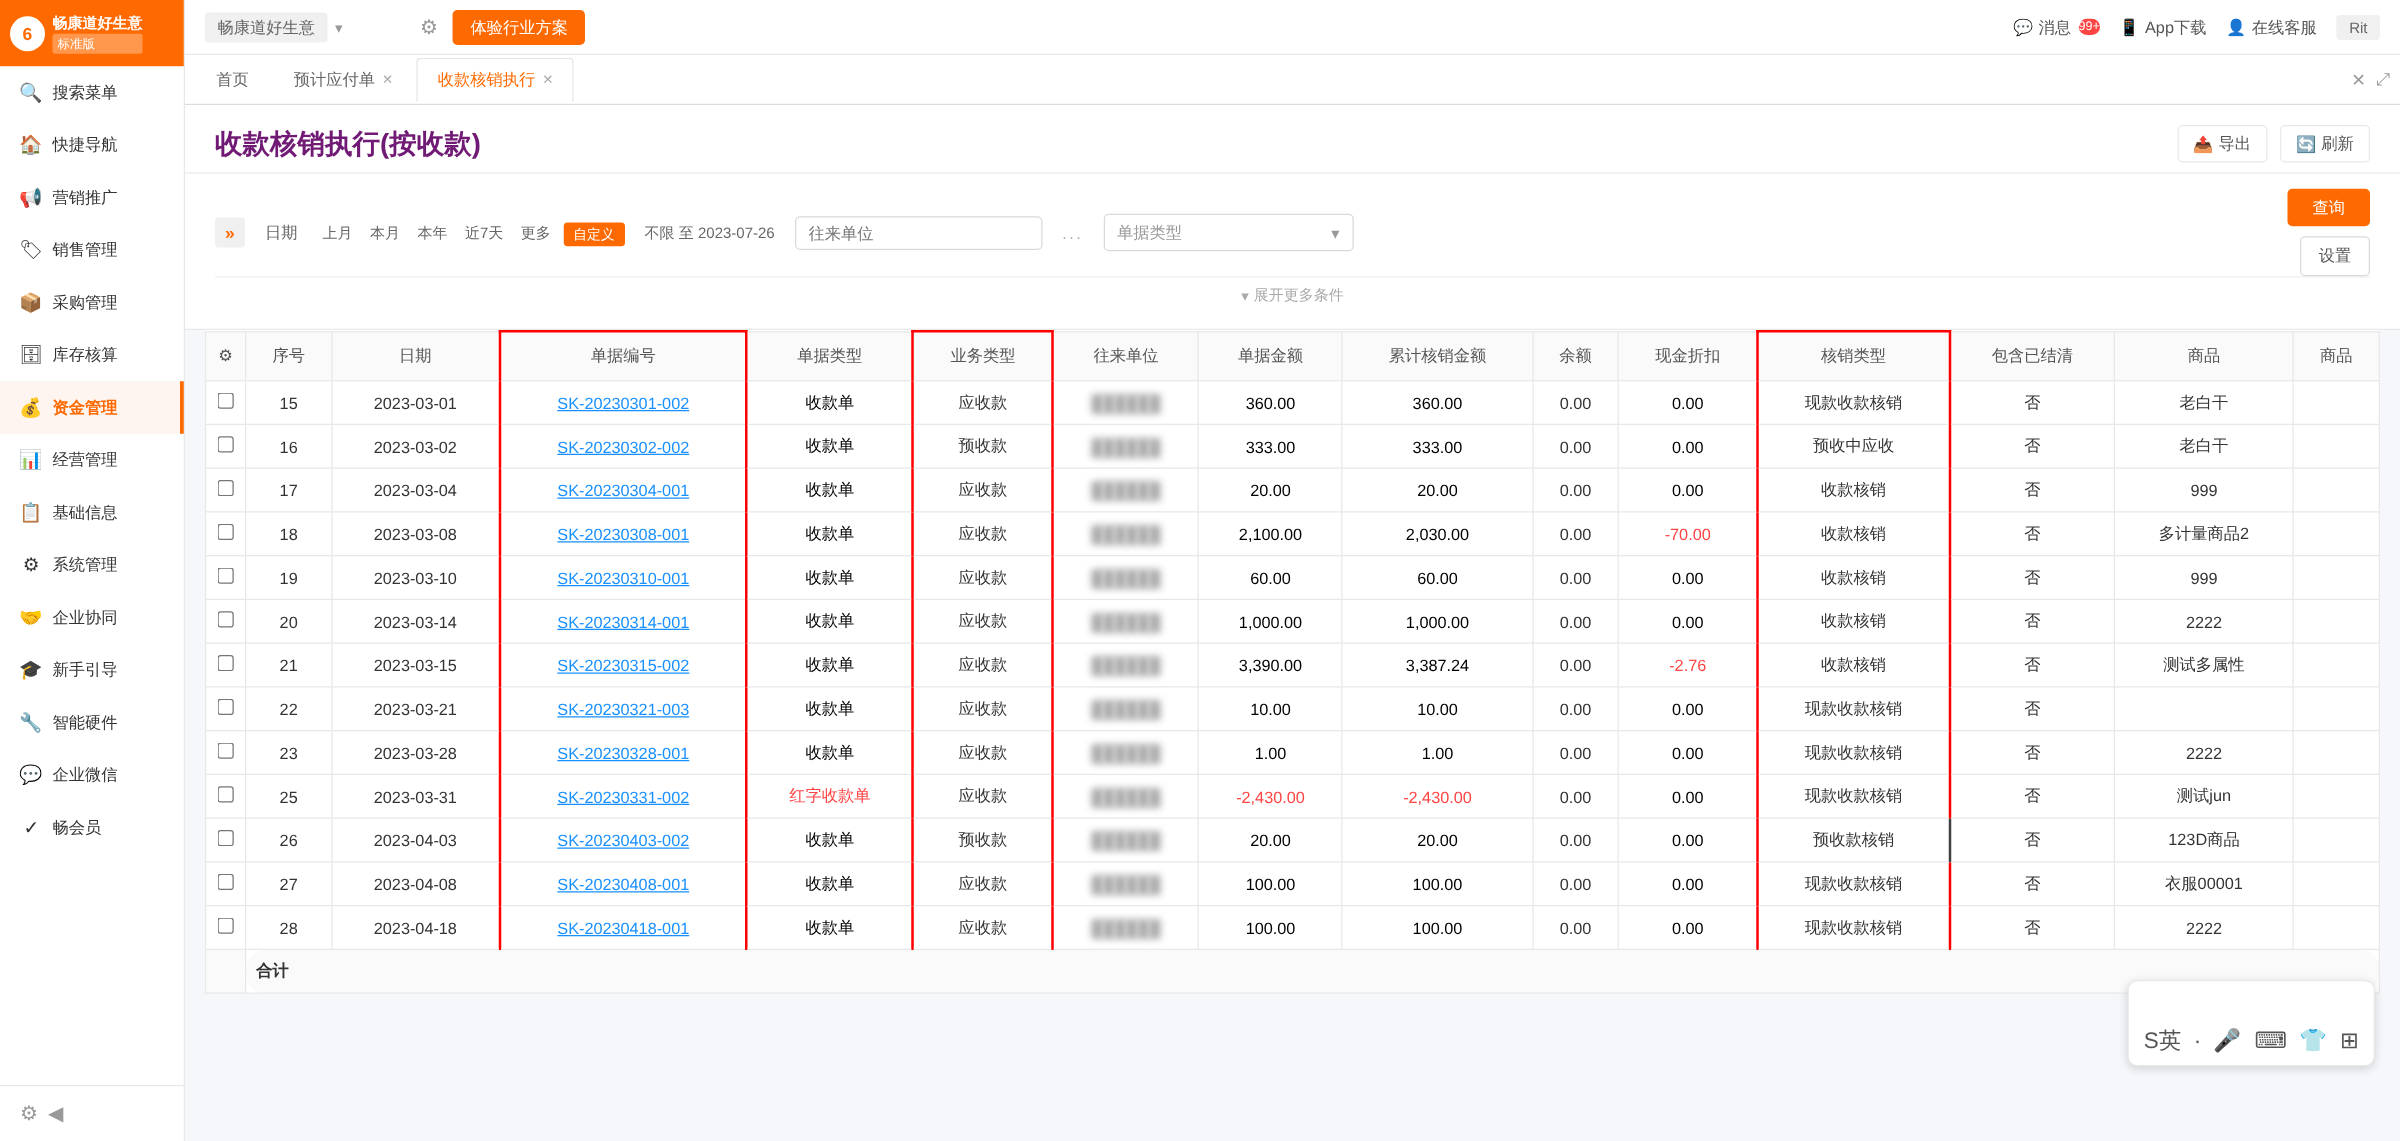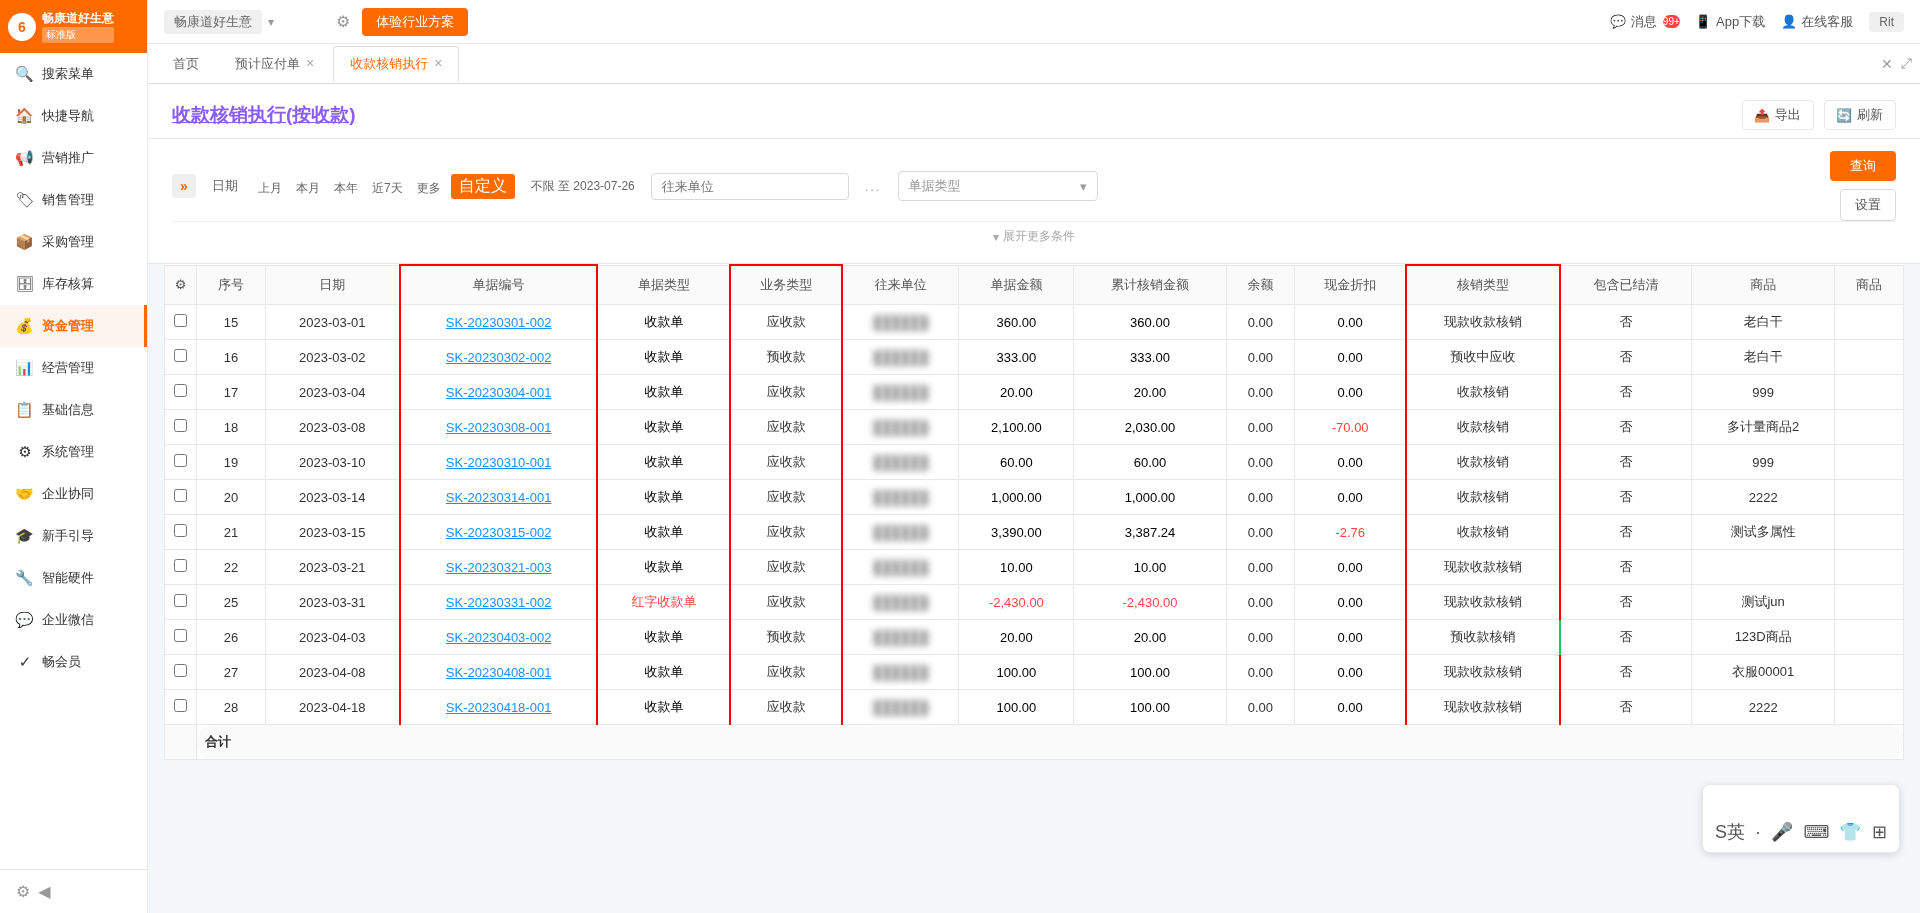--- a/index.html
+++ b/index.html
@@ -38,33 +38,33 @@
     .tab.active { background: #fff; border: 1px solid #ddd; border-bottom-color: #fff; color: #ff6a00; font-weight: 500; }
     .tab-close { color: #aaa; font-size: 14px; cursor: pointer; }
     .tab-home { padding: 8px 16px; color: #666; font-size: 13px; cursor: pointer; }
     .tabbar-end { margin-left: auto; display: flex; gap: 8px; align-items: center; color: #999; font-size: 16px; cursor: pointer; }
 
     
     .content { flex: 1; overflow: hidden; display: flex; flex-direction: column; background: #f5f7fa; padding: 0; }
 
     
     .page-header { background: #fff; padding: 16px 24px 8px; border-bottom: 1px solid #e8e8e8; display: flex; align-items: center; justify-content: space-between; }
-    .page-title { font-size: 19px; font-weight: bold; color: #8b5cf6; text-decoration: underline; }
+    .page-title { font-size: 22px; font-weight: bold; color: #701a75; }
     .page-actions { display: flex; gap: 10px; }
     .btn-export { display: flex; align-items: center; gap: 4px; border: 1px solid #e8e8e8; background: #fff; padding: 5px 12px; border-radius: 4px; cursor: pointer; font-size: 13px; color: #555; }
     .btn-refresh { display: flex; align-items: center; gap: 4px; border: 1px solid #e8e8e8; background: #fff; padding: 5px 12px; border-radius: 4px; cursor: pointer; font-size: 13px; color: #555; }
 
     
     .filter-area { background: #fff; padding: 12px 24px; border-bottom: 1px solid #e8e8e8; }
     .filter-row { display: flex; align-items: center; gap: 16px; flex-wrap: wrap; }
     .filter-expand-btn { background: #f0f0f0; border: none; width: 24px; height: 24px; border-radius: 3px; cursor: pointer; display: flex; align-items: center; justify-content: center; color: #ff6a00; font-weight: bold; font-size: 14px; }
     .filter-label { color: #666; font-size: 13px; white-space: nowrap; }
     .filter-date-group { display: flex; align-items: flex-end; gap: 6px; }
     .filter-date-btn { border: none; background: none; color: #666; cursor: pointer; font-size: 12px; padding: 2px 4px; }
-    .filter-custom-btn { background: #ff6a00; color: #fff; border: none; padding: 2px 8px; border-radius: 3px; font-size: 16px; cursor: pointer; }
+    .filter-custom-btn { background: #ff6a00; color: #fff; border: none; padding: 2px 8px; border-radius: 3px; font-size: 11px; cursor: pointer; }
     .filter-date-range { color: #666; font-size: 12px; }
     .filter-input { border: 1px solid #d9d9d9; padding: 5px 10px; border-radius: 4px; font-size: 13px; outline: none; min-width: 180px; color: #999; }
     .filter-dots { color: #aaa; letter-spacing: 2px; }
     .filter-select { border: 1px solid #d9d9d9; padding: 5px 10px; border-radius: 4px; font-size: 13px; min-width: 200px; background: #fff; color: #999; display: flex; align-items: center; justify-content: space-between; }
     .filter-query-btn { background: #ff6a00; color: #fff; border: none; padding: 6px 20px; border-radius: 4px; cursor: pointer; font-size: 13px; }
     .filter-setting-btn { border: 1px solid #d9d9d9; background: #fff; padding: 6px 14px; border-radius: 4px; cursor: pointer; font-size: 13px; color: #555; display: block; margin-top: 4px; text-align: center; }
     .filter-right { display: flex; flex-direction: column; align-items: flex-end; gap: 4px; margin-left: auto; }
 
     
     .expand-more { text-align: center; padding: 6px; border-top: 1px solid #f0f0f0; }
@@ -416,20 +416,37 @@
     <td style="color:inherit">10.00</td>
     <td>0.00</td>
     <td style="color:inherit">0.00</td>
     <td style="border-left:2px solid red;border-right:2px solid red;">现款收款核销</td>
     <td>否</td>
     <td></td>
     <td></td>
   </tr>
             <tr>
     <td><input type="checkbox" style="margin: 0px;"></td>
+    <td>23</td>
+    <td>2023-03-28</td>
+    <td style="border-left:2px solid red;border-right:2px solid red;"><span class="link-cell">SK-20230328-001</span></td>
+    <td style="color:inherit">收款单</td>
+    <td style="border-left:2px solid red;border-right:2px solid red;">应收款</td>
+    <td><span class="blurred">██████</span></td>
+    <td style="color:inherit">1.00</td>
+    <td style="color:inherit">1.00</td>
+    <td>0.00</td>
+    <td style="color:inherit">0.00</td>
+    <td style="border-left:2px solid red;border-right:2px solid red;">现款收款核销</td>
+    <td>否</td>
+    <td>2222</td>
+    <td></td>
+  </tr>
+            <tr>
+    <td><input type="checkbox" style="margin: 0px;"></td>
     <td>25</td>
     <td>2023-03-31</td>
     <td style="border-left:2px solid red;border-right:2px solid red;"><span class="link-cell">SK-20230331-002</span></td>
     <td style="color:#ff4444">红字收款单</td>
     <td style="border-left:2px solid red;border-right:2px solid red;">应收款</td>
     <td><span class="blurred">██████</span></td>
     <td style="color:#ff4444">-2,430.00</td>
     <td style="color:#ff4444">-2,430.00</td>
     <td>0.00</td>
     <td style="color:inherit">0.00</td>
@@ -443,21 +460,21 @@
     <td>26</td>
     <td>2023-04-03</td>
     <td style="border-left:2px solid red;border-right:2px solid red;"><span class="link-cell">SK-20230403-002</span></td>
     <td style="color:inherit">收款单</td>
     <td style="border-left:2px solid red;border-right:2px solid red;">预收款</td>
     <td><span class="blurred">██████</span></td>
     <td style="color:inherit">20.00</td>
     <td style="color:inherit">20.00</td>
     <td>0.00</td>
     <td style="color:inherit">0.00</td>
-    <td style="border-left:2px solid red;border-right:2px solid #22c55e;">预收款核销</td>
+    <td style="border-left:2px solid red;border-right:2px solid #404040;">预收款核销</td>
     <td>否</td>
     <td>123D商品</td>
     <td></td>
   </tr>
             <tr>
     <td><input type="checkbox" style="margin: 0px;"></td>
     <td>27</td>
     <td>2023-04-08</td>
     <td style="border-left:2px solid red;border-right:2px solid red;"><span class="link-cell">SK-20230408-001</span></td>
     <td style="color:inherit">收款单</td>

